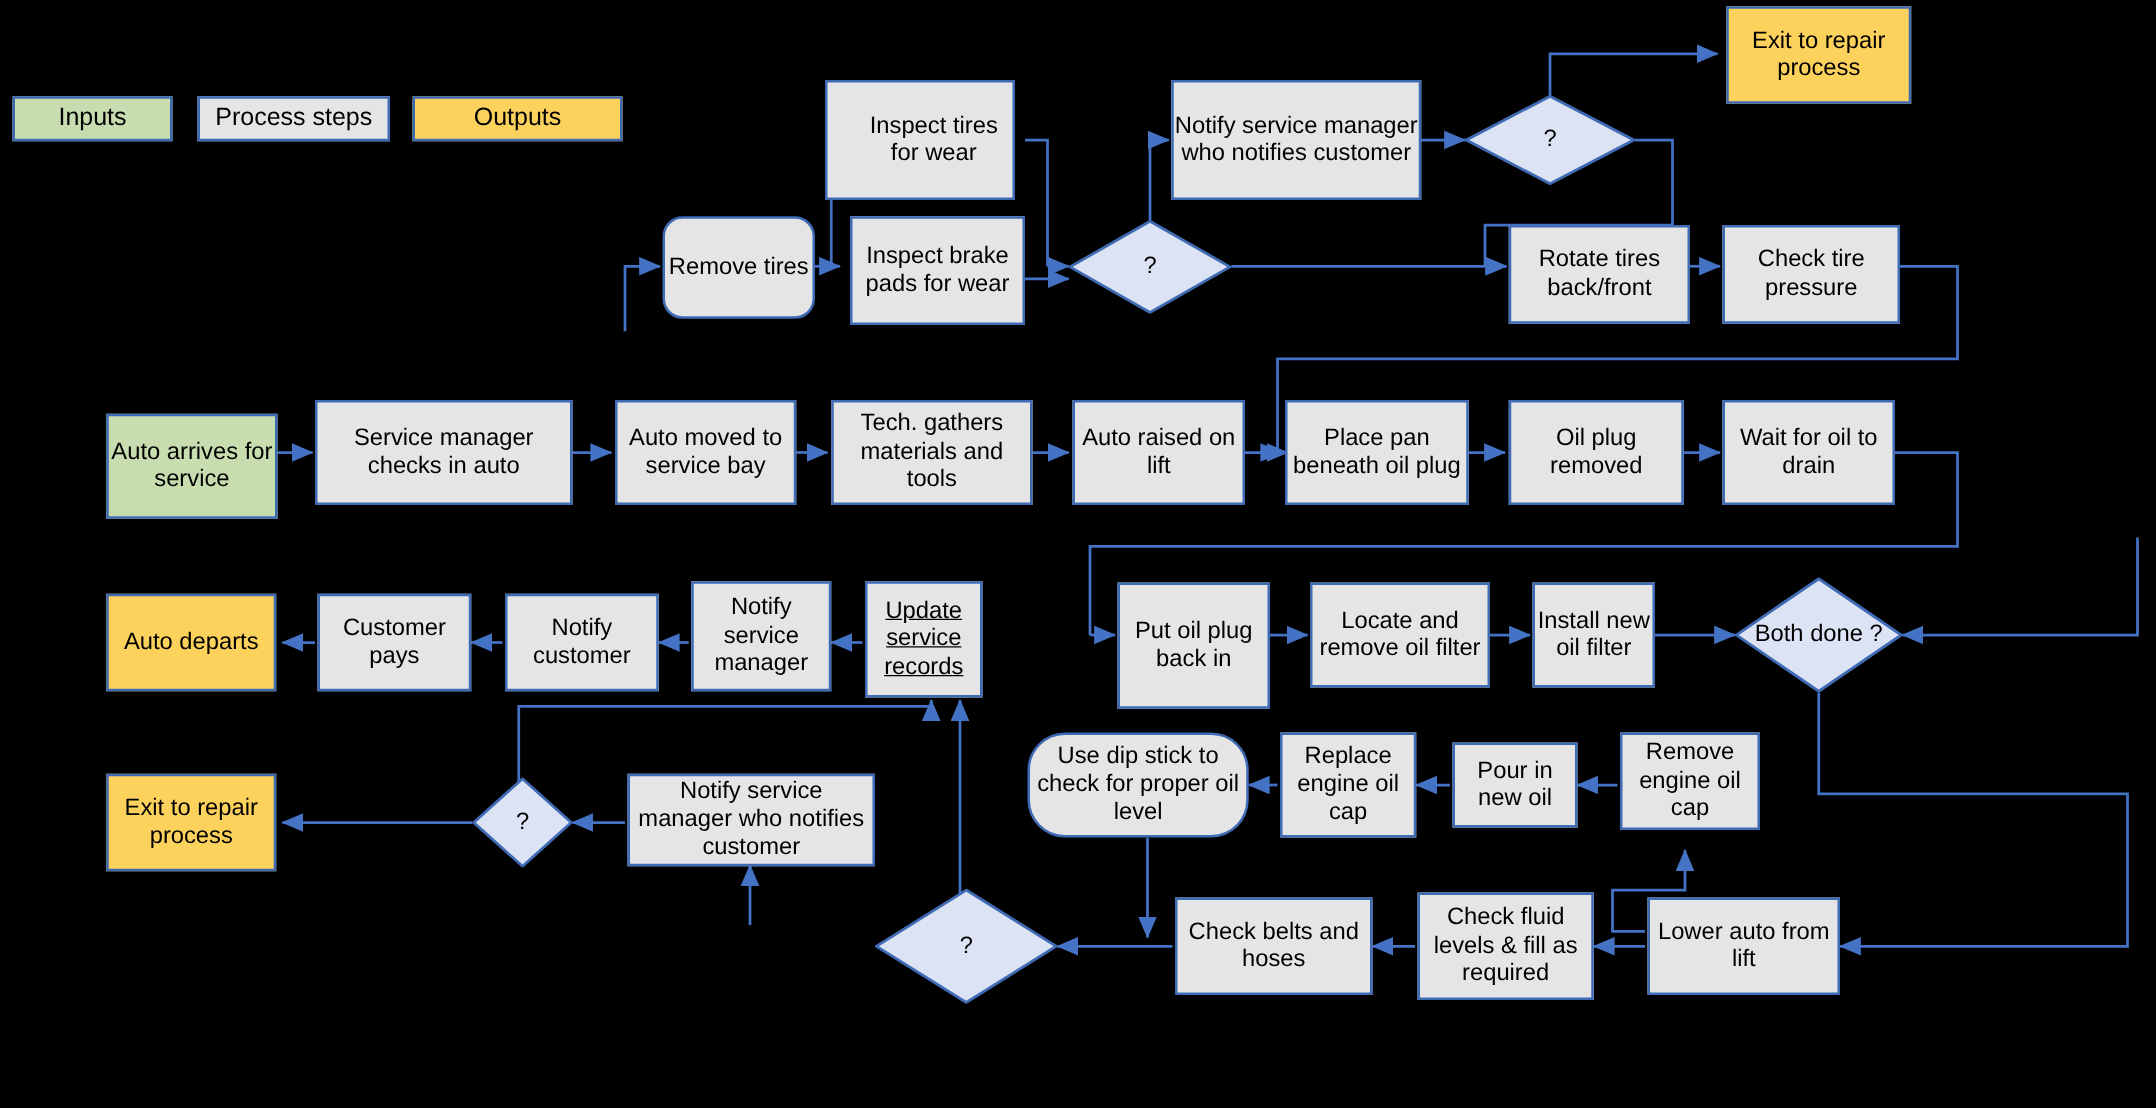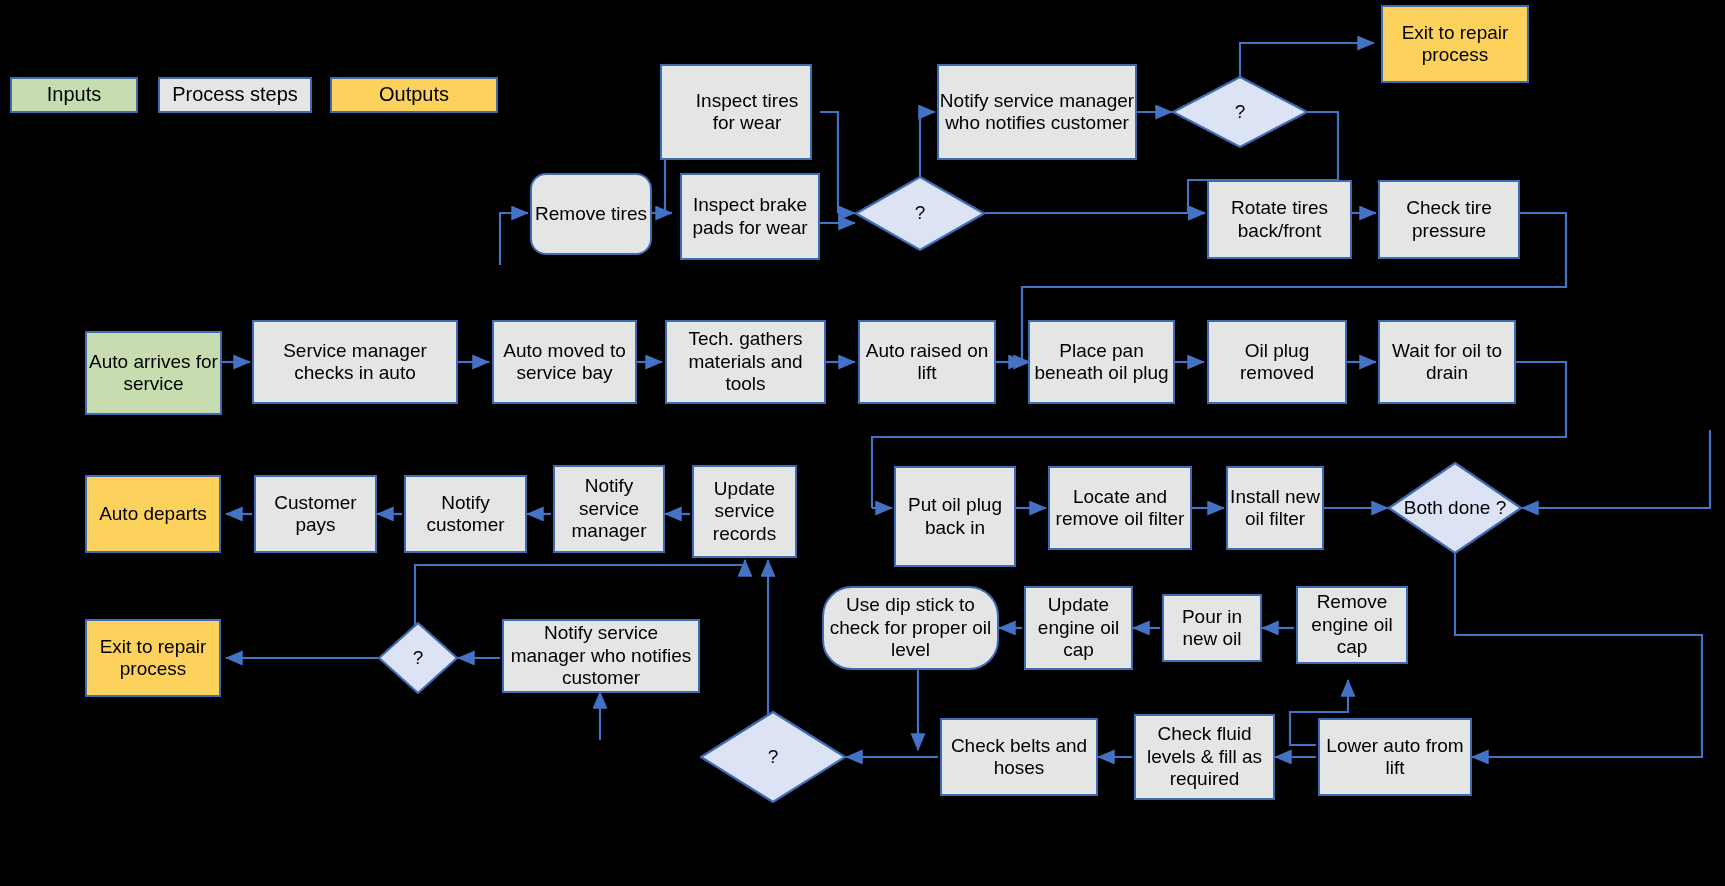--- a/index.html
+++ b/index.html
@@ -149,21 +149,21 @@
   <div class="node proc" style="left:1378px;top:320px;width:138px;height:84px;">Wait for oil to drain</div>
 
   <div class="node outp" style="left:85px;top:475px;width:136px;height:78px;">Auto departs</div>
 
   <div class="node proc" style="left:254px;top:475px;width:123px;height:78px;">Customer pays</div>
 
   <div class="node proc" style="left:404px;top:475px;width:123px;height:78px;">Notify customer</div>
 
   <div class="node proc" style="left:553px;top:465px;width:112px;height:88px;">Notify service manager</div>
 
-  <div class="node proc" style="left:692px;top:465px;width:105px;height:93px;">Update service records</div>
+  <div class="node proc" style="left:692px;top:465px;width:94px;height:93px;text-decoration:underline;">Update service records</div>
 
   <div class="node proc" style="left:894px;top:466px;width:122px;height:101px;">Put oil plug back in</div>
 
   <div class="node proc" style="left:1048px;top:466px;width:144px;height:84px;">Locate and remove oil filter</div>
 
   <div class="node proc" style="left:1226px;top:466px;width:98px;height:84px;">Install new oil filter</div>
 
   <div class="dia" style="left:1388px;top:462px;width:134px;height:92px;">
     <svg width="134" height="92">
         <polygon points="67,1 133,46 67,91 1,46" fill="#dce3f4" stroke="#3f6ab4" stroke-width="2.2"></polygon>
@@ -177,21 +177,21 @@
     <svg width="80" height="72">
         <polygon points="40,1 79,36 40,71 1,36" fill="#dce3f4" stroke="#3f6ab4" stroke-width="2.2"></polygon>
       </svg>
     <span class="lbl">?</span>
   </div>
 
   <div class="node proc" style="left:502px;top:619px;width:198px;height:74px;">Notify service manager who notifies customer</div>
 
   <div class="node proc" style="left:822px;top:586px;width:177px;height:84px;border-radius:30px;">Use dip stick to check for proper oil level</div>
 
-  <div class="node proc" style="left:1024px;top:586px;width:109px;height:84px;">Update engine oil cap</div>
+  <div class="node proc" style="left:1024px;top:586px;width:109px;height:84px;">Replace engine oil cap</div>
 
   <div class="node proc" style="left:1162px;top:594px;width:100px;height:68px;">Pour in new oil</div>
 
   <div class="node proc" style="left:1296px;top:586px;width:112px;height:78px;">Remove engine oil cap</div>
 
   <div class="dia" style="left:700px;top:711px;width:146px;height:92px;">
     <svg width="146" height="92">
         <polygon points="73,1 145,46 73,91 1,46" fill="#dce3f4" stroke="#3f6ab4" stroke-width="2.2"></polygon>
       </svg>
     <span class="lbl">?</span>

